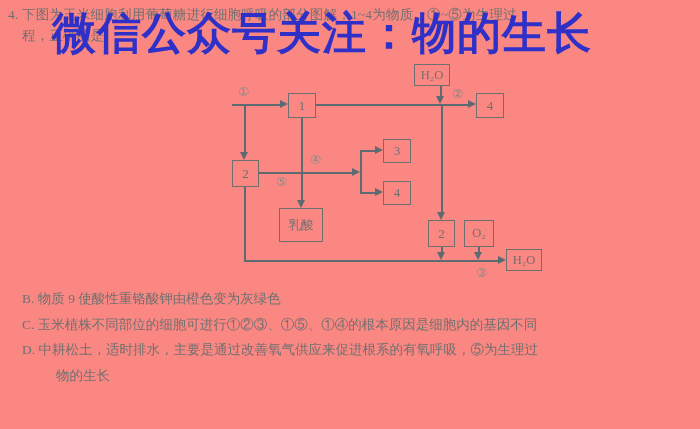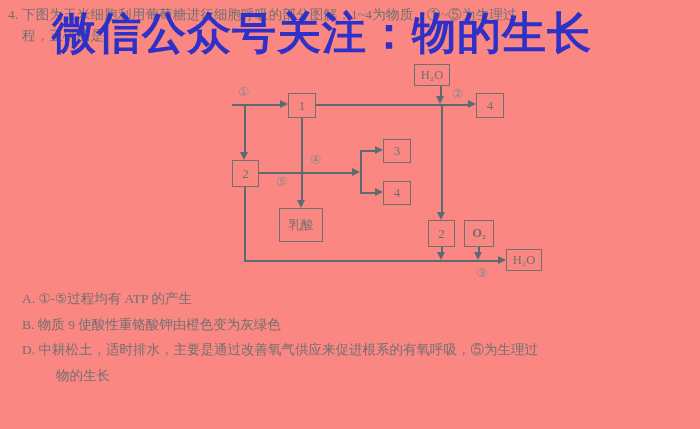--- a/index.html
+++ b/index.html
@@ -111,21 +111,21 @@
 
     <div class="hline" style="left:442px;top:42px;width:30px;"></div>
     <div class="arrowR" style="left:468px;top:38px;"></div>
     <div class="box" style="left:476px;top:31px;width:28px;height:25px;">4</div>
 
     <div class="vline" style="left:441px;top:42px;height:110px;"></div>
     <div class="arrowD" style="left:437px;top:150px;"></div>
 
     <div class="box" style="left:428px;top:158px;width:27px;height:27px;">2</div>
 
-    <div class="box sm" style="left:464px;top:158px;width:30px;height:27px;font-weight:bold;">O₂</div>
+    <div class="box sm" style="left:464px;top:158px;width:30px;height:27px;">O₂</div>
 
     <div class="vline" style="left:301px;top:56px;height:84px;"></div>
     <div class="arrowD" style="left:297px;top:138px;"></div>
 
     <div class="box sm" style="left:279px;top:146px;width:44px;height:34px;">乳酸</div>
 
     <div class="circnum" style="left:276px;top:112px;">⑤</div>
 
     <div class="hline" style="left:259px;top:110px;width:96px;"></div>
     <div class="arrowR" style="left:352px;top:106px;"></div>
@@ -153,26 +153,26 @@
     <div class="arrowD" style="left:474px;top:190px;"></div>
 
     <div class="circnum" style="left:476px;top:203px;">③</div>
 
     <div class="box sm" style="left:506px;top:187px;width:36px;height:22px;">H₂O</div>
 
   </div>
 
   <div class="options">
     <div class="opt">
-      <span class="lbl">A.</span>
-      <span>①-⑤过程均有 ATP 的产生</span>
+      <span class="lbl">B.</span>
+      <span>物质 9 使酸性重铬酸钾由橙色变为灰绿色</span>
     </div>
     <div class="opt">
-      <span class="lbl">B.</span>
-      <span>物质 9 使酸性重铬酸钾由橙色变为灰绿色</span>
+      <span class="lbl">C.</span>
+      <span>玉米植株不同部位的细胞可进行①②③、①⑤、①④的根本原因是细胞内的基因不同</span>
     </div>
     <div class="opt">
       <span class="lbl">D.</span>
       <span>中耕松土，适时排水，主要是通过改善氧气供应来促进根系的有氧呼吸，⑤为生理过</span>
       <span class="cont">物的生长</span>
     </div>
   </div>
 
 </div>
 

